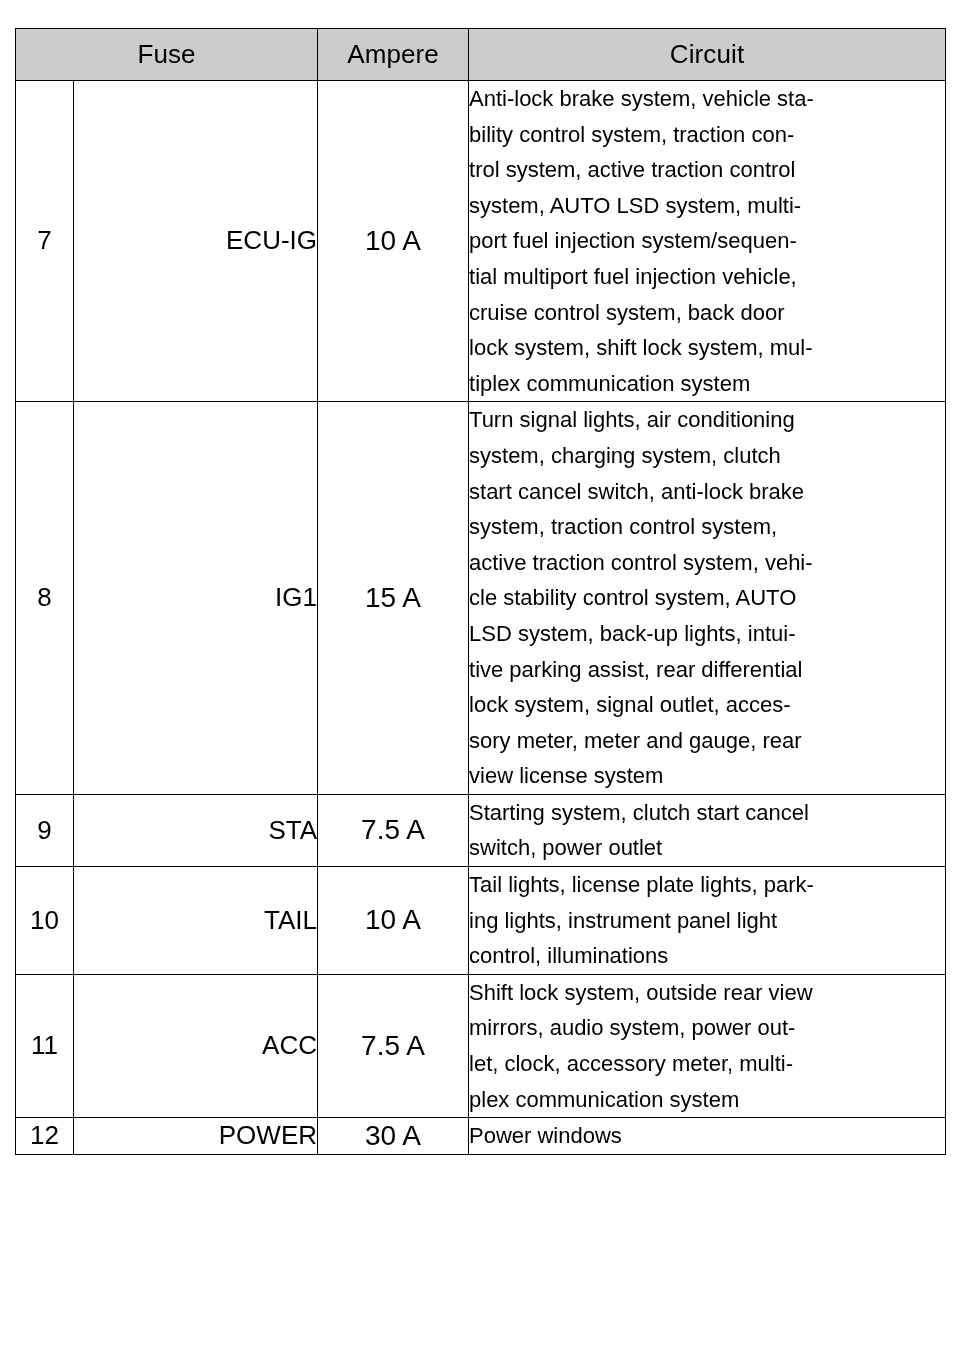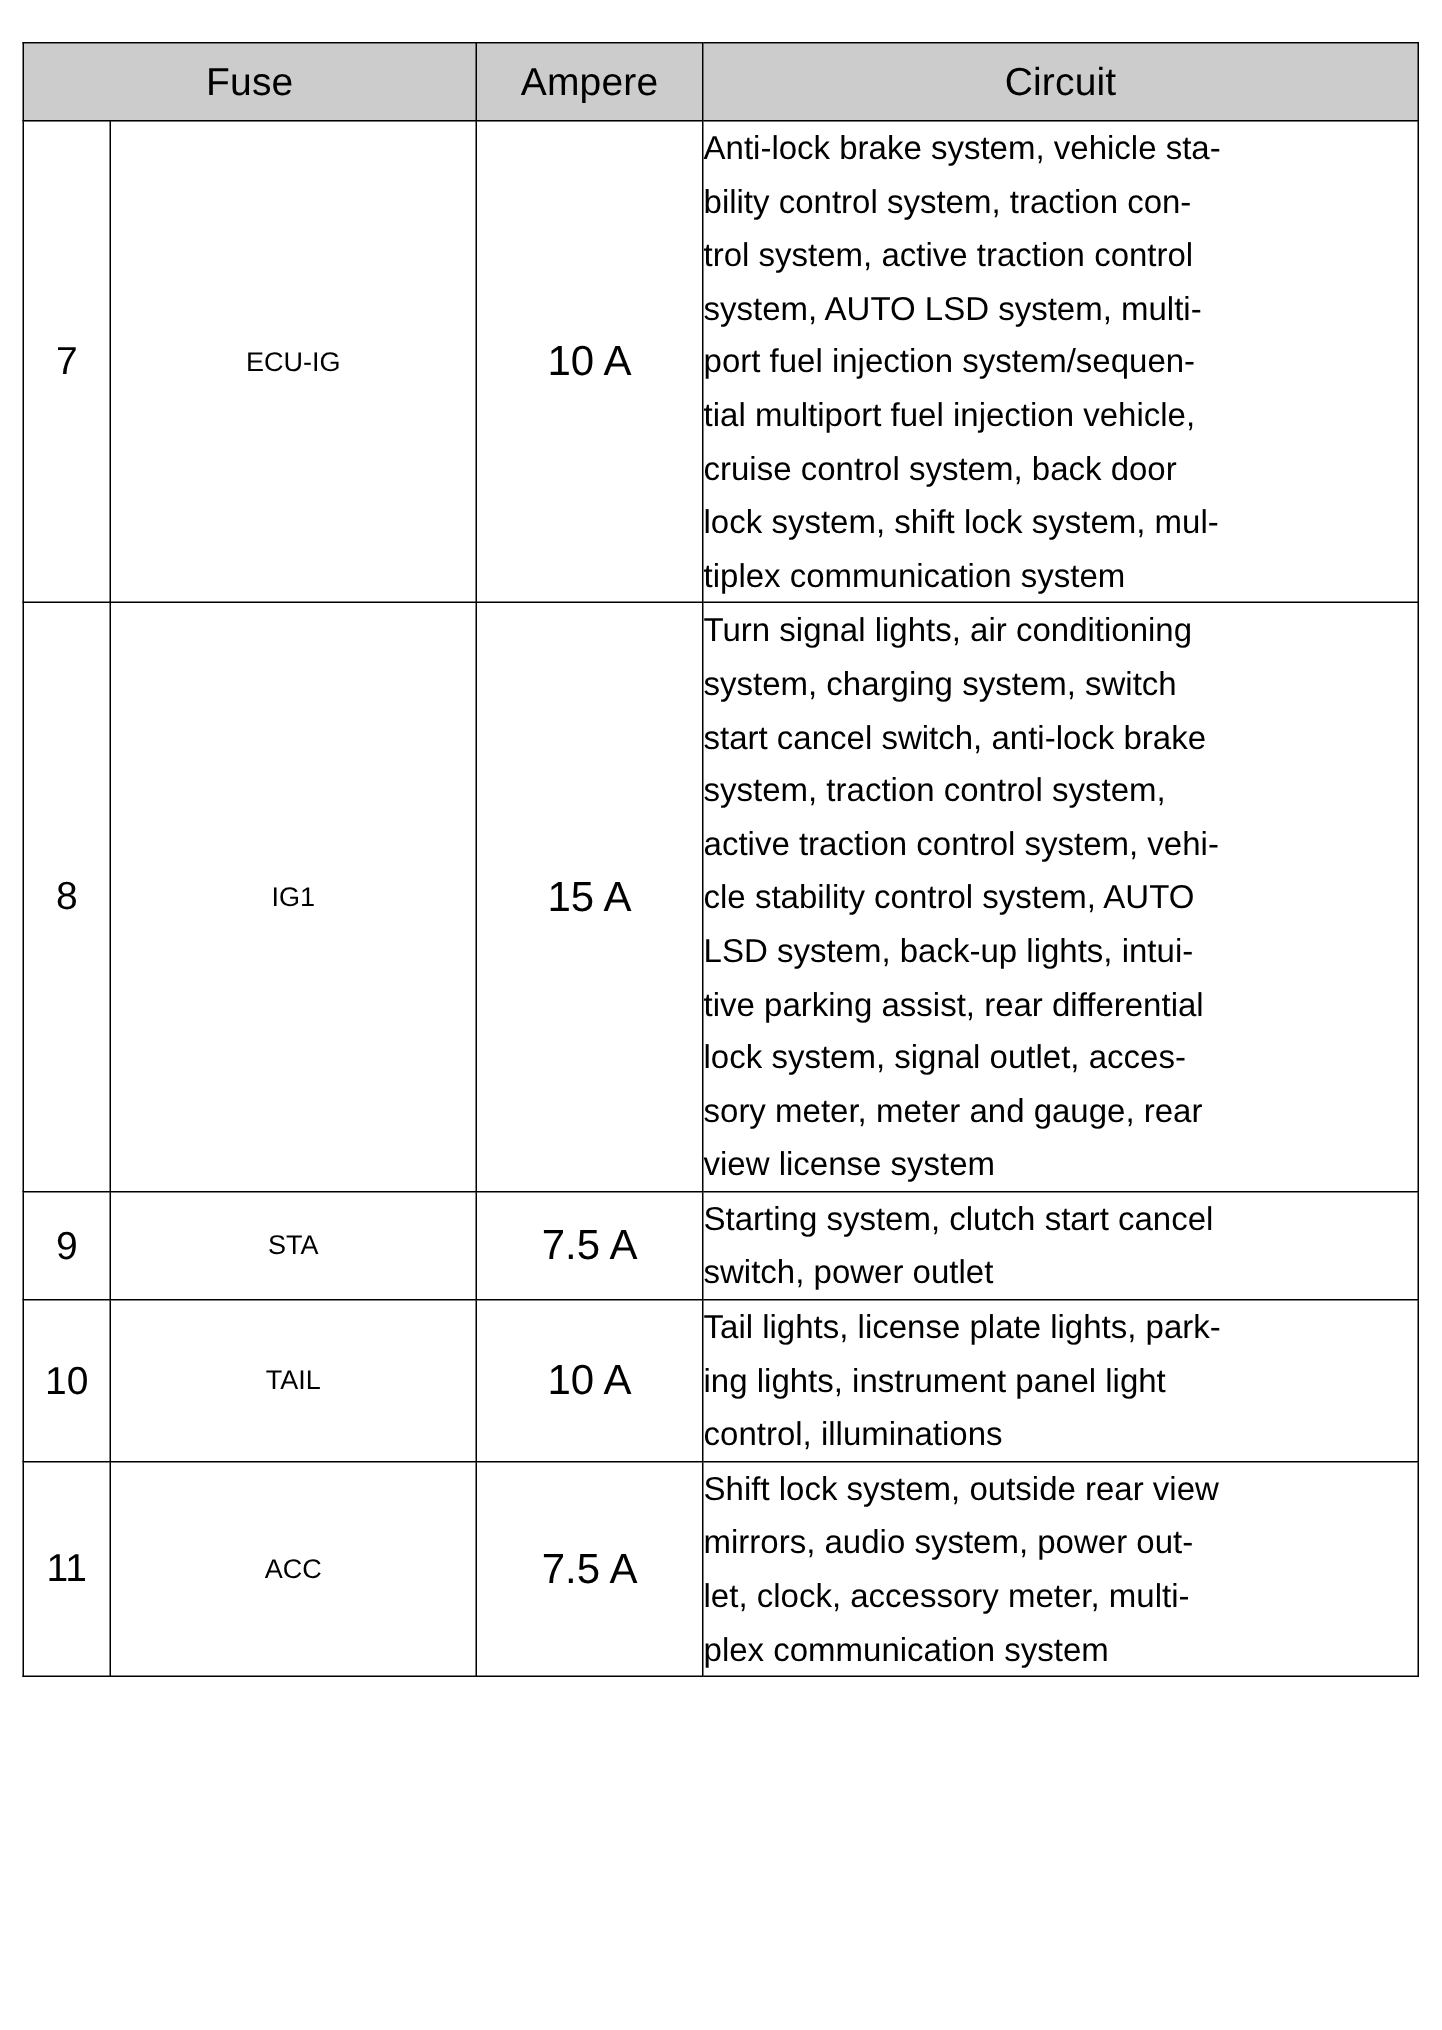--- a/index.html
+++ b/index.html
@@ -56,22 +56,22 @@
     letter-spacing: 0.1px;
   }
 
   
   .cell-num {
     text-align: center;
     font-size: 26px;
     line-height: 1.15;
   }
   .cell-name {
-    text-align: center;
-    font-size: 18px;
+    text-align: right;
+    font-size: 26px;
     line-height: 1.15;
     padding-left: 14px;
   }
   .cell-amp {
     text-align: center;
     font-size: 28px;
     line-height: 1.15;
   }
   .cell-circ {
     text-align: left;
@@ -124,21 +124,21 @@
             <span class="ln">tiplex communication system</span>
           </td>
       </tr>
 
       <tr>
         <td class="cell-num">8</td>
         <td class="cell-name">IG1</td>
         <td class="cell-amp">15 A</td>
         <td class="cell-circ">
             <span class="ln">Turn signal lights, air conditioning</span>
-            <span class="ln">system, charging system, switch</span>
+            <span class="ln">system, charging system, clutch</span>
             <span class="ln">start cancel switch, anti-lock brake</span>
             <span class="ln">system, traction control system,</span>
             <span class="ln">active traction control system, vehi-</span>
             <span class="ln">cle stability control system, AUTO</span>
             <span class="ln">LSD system, back-up lights, intui-</span>
             <span class="ln">tive parking assist, rear differential</span>
             <span class="ln">lock system, signal outlet, acces-</span>
             <span class="ln">sory meter, meter and gauge, rear</span>
             <span class="ln">view license system</span>
           </td>
@@ -170,17 +170,25 @@
         <td class="cell-name">ACC</td>
         <td class="cell-amp">7.5 A</td>
         <td class="cell-circ">
             <span class="ln">Shift lock system, outside rear view</span>
             <span class="ln">mirrors, audio system, power out-</span>
             <span class="ln">let, clock, accessory meter, multi-</span>
             <span class="ln">plex communication system</span>
           </td>
       </tr>
 
+      <tr>
+        <td class="cell-num">12</td>
+        <td class="cell-name">POWER</td>
+        <td class="cell-amp">30 A</td>
+        <td class="cell-circ">
+            <span class="ln">Power windows</span>
+          </td>
+      </tr>
 
     </tbody>
   </table>
 
 </div>
 
 </body></html>

